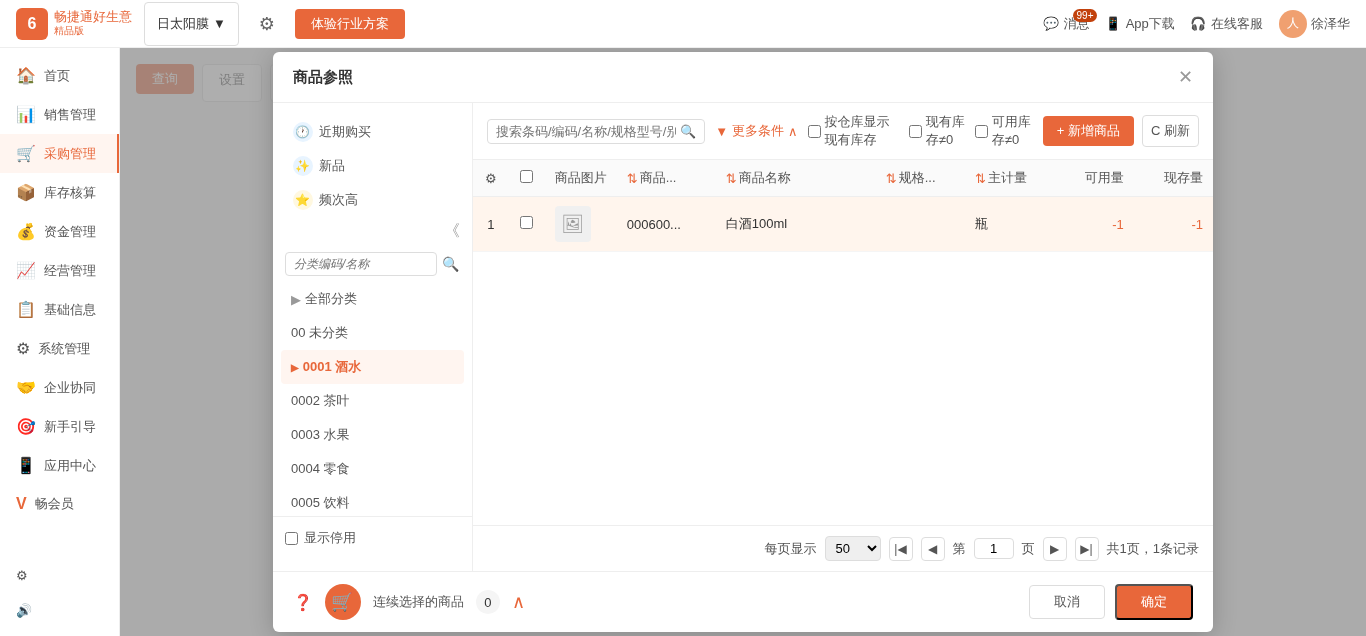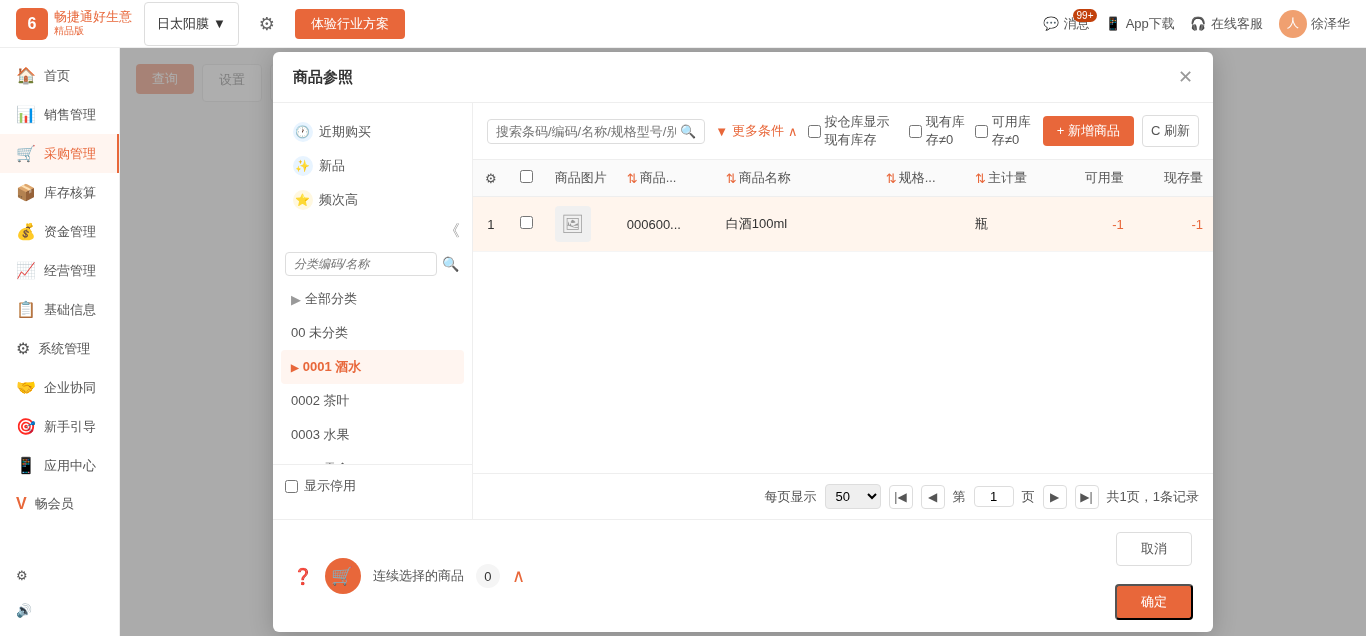--- a/index.html
+++ b/index.html
@@ -109,21 +109,21 @@
     .page-input { width: 40px; border: 1px solid #ddd; border-radius: 4px; text-align: center; padding: 2px 4px; font-size: 13px; }
     .page-info { color: #555; }
 
     
     .modal-footer { display: flex; align-items: center; padding: 12px 20px; border-top: 1px solid #eee; gap: 12px; }
     .footer-help { color: #999; cursor: pointer; font-size: 16px; }
     .footer-cart { width: 36px; height: 36px; background: #e8673a; border-radius: 50%; display: flex; align-items: center; justify-content: center; color: #fff; font-size: 18px; cursor: pointer; }
     .footer-continuous { font-size: 13px; color: #555; }
     .footer-count { width: 24px; height: 24px; background: #f5f5f5; border-radius: 50%; display: flex; align-items: center; justify-content: center; font-size: 13px; color: #333; }
     .footer-collapse { color: #e8673a; cursor: pointer; font-size: 18px; }
-    .footer-right { margin-left: auto; display: flex; align-items: center; gap: 18px; flex-direction: column; }
+    .footer-right { margin-left: auto; display: flex; align-items: center; gap: 10px; }
     .cancel-btn { border: 1px solid #ddd; background: #fff; color: #555; padding: 7px 24px; border-radius: 4px; cursor: pointer; font-size: 13px; }
     .confirm-btn { background: #e8673a; color: #fff; padding: 7px 24px; border-radius: 4px; cursor: pointer; font-size: 13px; }
 
     
     ::-webkit-scrollbar { width: 6px; height: 6px; }
     ::-webkit-scrollbar-track { background: #f5f5f5; }
     ::-webkit-scrollbar-thumb { background: #ddd; border-radius: 3px; }
 
     .th-sort { display: flex; align-items: center; gap: 2px; }
   </style>

